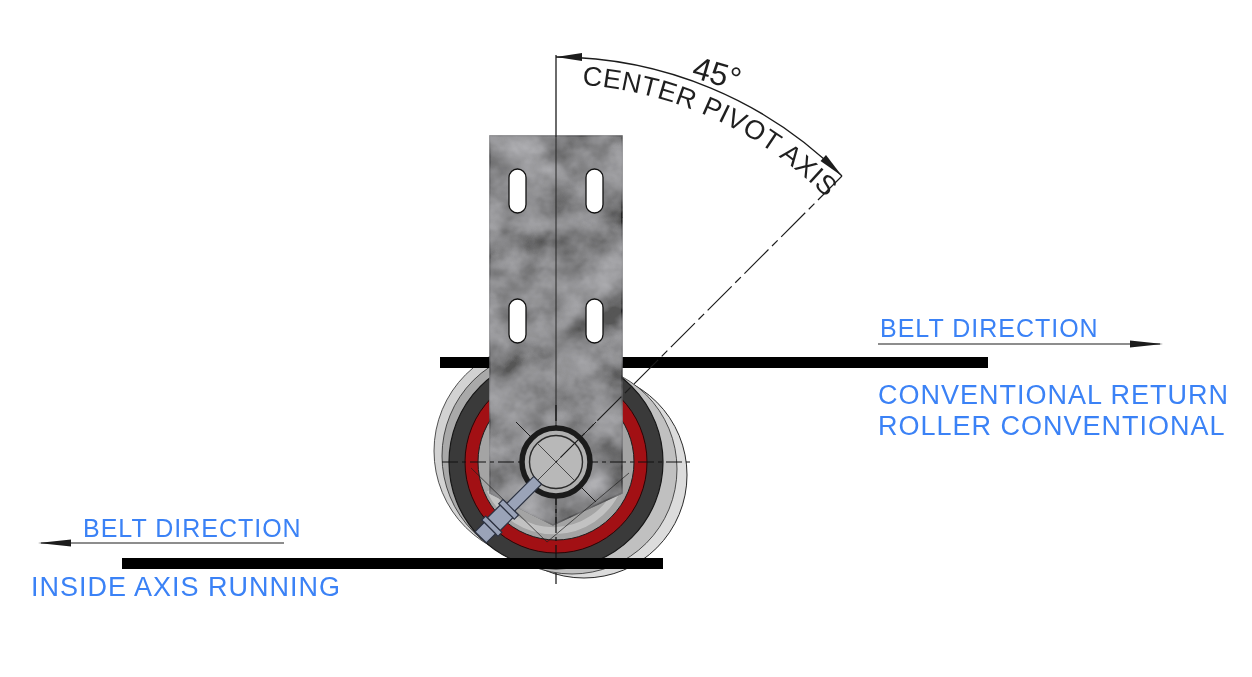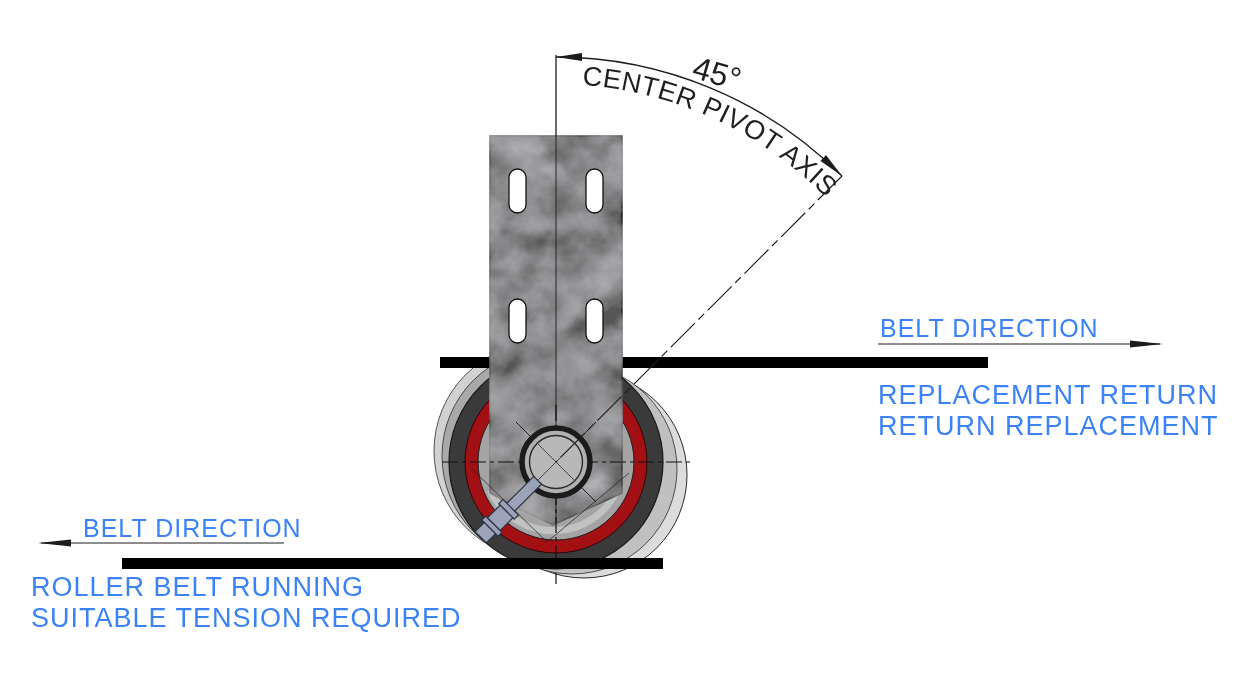--- a/index.html
+++ b/index.html
@@ -111,24 +111,23 @@
     </g>
     <g>
       <line x1="41" y1="543" x2="284" y2="543" stroke="#1c1c1c" stroke-width="1.2"></line>
       <path d="M 38 543 L 71 539.5 L 71 546.5 Z" fill="#1c1c1c"></path>
     </g>
   </svg>
 
   <div class="txt label-sm" style="left:880px;top:314px;">BELT DIRECTION</div>
 
   <div class="txt caption" style="left:878px;top:380px;">
-    <div>REPLACEMENT RETURN</div>
-    <div>RETURN REPLACEMENT</div>
+    <div>CONVENTIONAL RETURN</div>
+    <div>ROLLER CONVENTIONAL</div>
   </div>
 
   <div class="txt label-sm" style="left:83px;top:514px;">BELT DIRECTION</div>
 
   <div class="txt caption" style="left:31px;top:572px;">
-    <div>ROLLER BELT RUNNING</div>
-    <div>SUITABLE TENSION REQUIRED</div>
+    <div>INSIDE AXIS RUNNING</div>
   </div>
 
 </div>
 
 </body></html>

